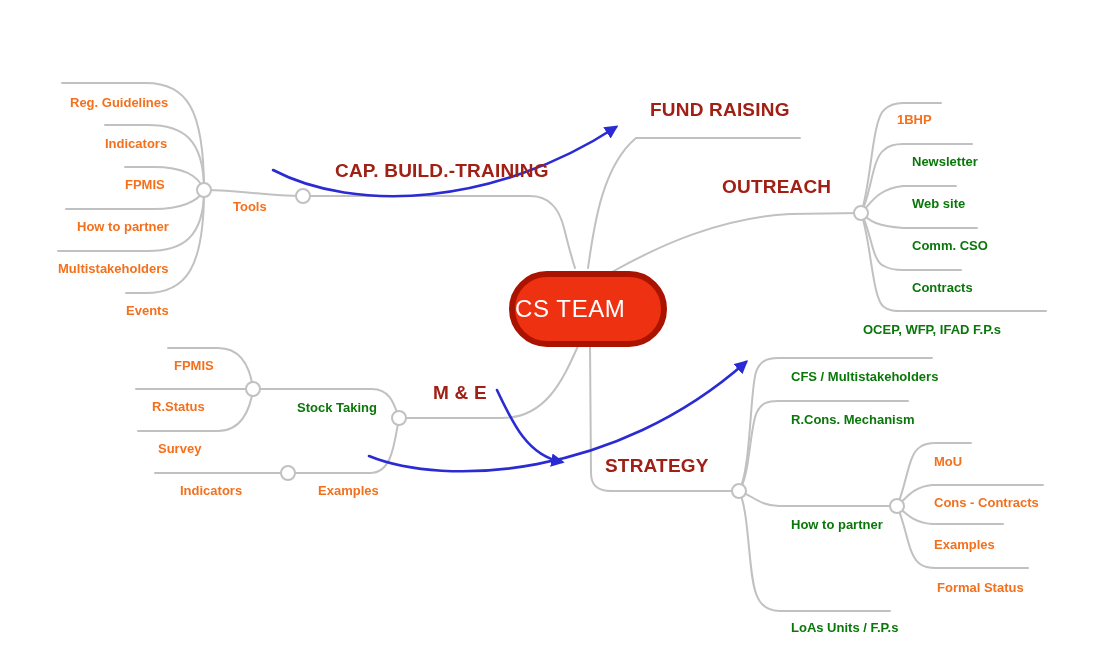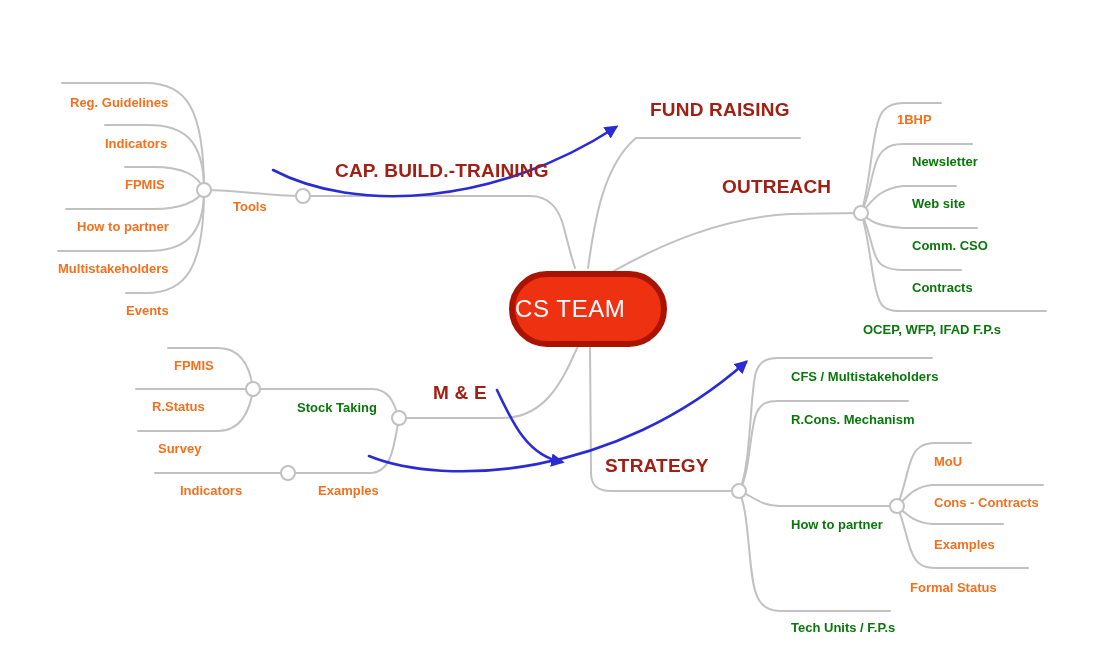--- a/index.html
+++ b/index.html
@@ -123,19 +123,19 @@
   <div class="sub green" style="left:283px;top:365px">Stock Taking</div>
   <div class="sub orange" style="left:174px;top:323px">FPMIS</div>
   <div class="sub orange" style="left:152px;top:364px">R.Status</div>
   <div class="sub orange" style="left:158px;top:406px">Survey</div>
   <div class="sub orange" style="left:318px;top:448px">Examples</div>
   <div class="sub orange" style="left:180px;top:448px">Indicators</div>
 
   <div class="sub green" style="left:777px;top:334px">CFS / Multistakeholders</div>
   <div class="sub green" style="left:777px;top:377px">R.Cons. Mechanism</div>
   <div class="sub green" style="left:777px;top:482px">How to partner</div>
-  <div class="sub green" style="left:777px;top:585px">Tech Units / F.P.s</div>
+  <div class="sub green" style="left:777px;top:585px">LoAs Units / F.P.s</div>
   <div class="sub orange" style="left:934px;top:419px">MoU</div>
   <div class="sub orange" style="left:934px;top:460px">Cons - Contracts</div>
   <div class="sub orange" style="left:934px;top:502px">Examples</div>
-  <div class="sub orange" style="left:910px;top:545px">Formal Status</div>
+  <div class="sub orange" style="left:937px;top:545px">Formal Status</div>
 
 </div>
 
 </body></html>

